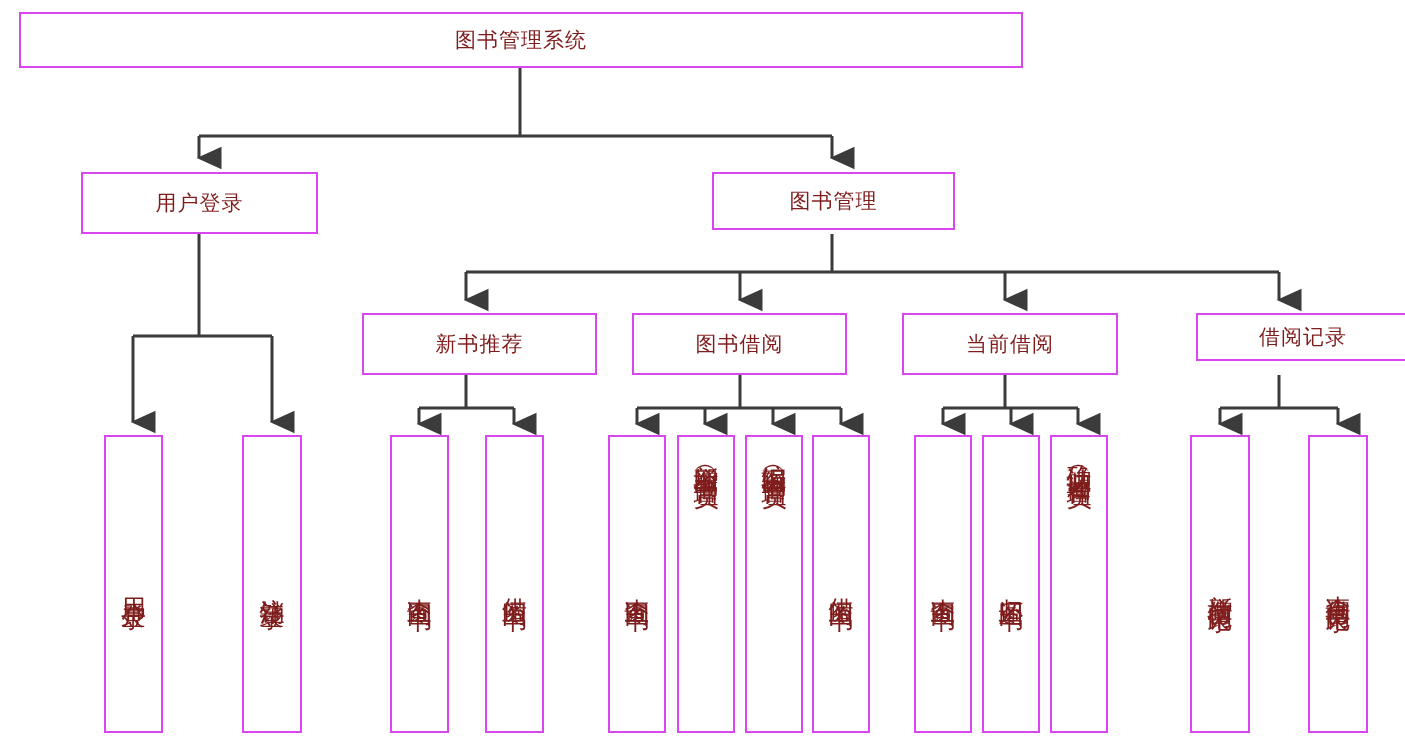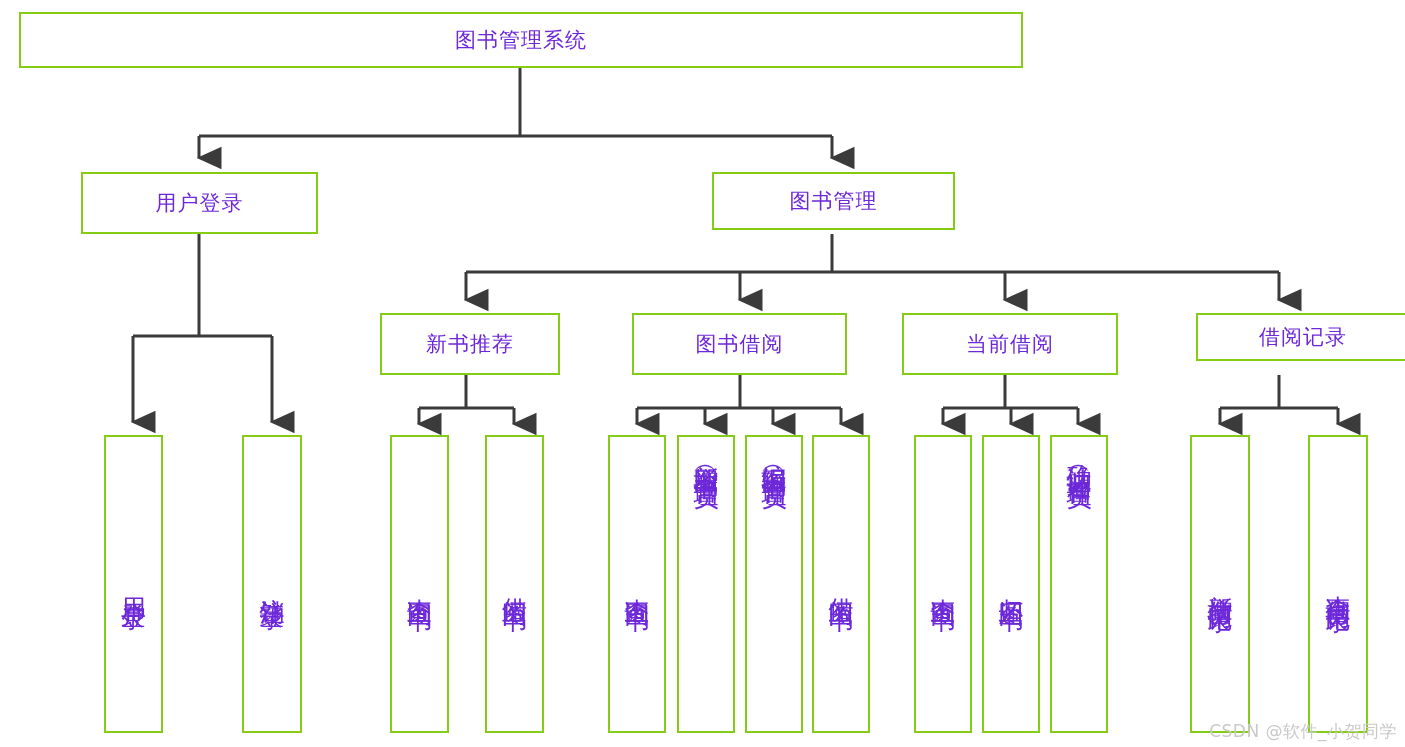--- a/index.html
+++ b/index.html
@@ -22,25 +22,25 @@
     position: absolute;
     left: 0;
     top: 0;
     width: 1405px;
     height: 747px;
   }
   .node {
     position: absolute;
     box-sizing: border-box;
     background: #ffffff;
-    border: 2px solid #84cc16;
+    border: 2px solid #d946ef;
     display: flex;
     align-items: center;
     justify-content: center;
-    color: #6d28d9;
+    color: #7f1d1d;
     z-index: 2;
   }
   .node .label {
     display: block;
     text-align: center;
     line-height: 1.18;
     letter-spacing: 1px;
   }
   .node.horiz .label {
     font-size: 21px;
@@ -134,21 +134,21 @@
   </div>
 
   <div class="node horiz" style="left:81px; top:172px; width:237px; height:62px;">
     <span class="label">用户登录</span>
   </div>
 
   <div class="node horiz" style="left:712px; top:172px; width:243px; height:58px;">
     <span class="label">图书管理</span>
   </div>
 
-  <div class="node horiz" style="left:380px; top:313px; width:180px; height:62px;">
+  <div class="node horiz" style="left:362px; top:313px; width:235px; height:62px;">
     <span class="label">新书推荐</span>
   </div>
 
   <div class="node horiz" style="left:902px; top:313px; width:216px; height:62px;">
     <span class="label">当前借阅</span>
   </div>
 
   <div class="node horiz" style="left:632px; top:313px; width:215px; height:62px;">
     <span class="label">图书借阅</span>
   </div>
@@ -202,15 +202,14 @@
   </div>
 
   <div class="node vert centered" style="left:1190px; top:435px; width:60px; height:298px;">
     <span class="label">新增借阅记录</span>
   </div>
 
   <div class="node vert centered" style="left:1308px; top:435px; width:60px; height:298px;">
     <span class="label">查询借阅记录</span>
   </div>
 
-  <div id="watermark">CSDN @软件_小贺同学</div>
 
 </div>
 
 </body></html>

